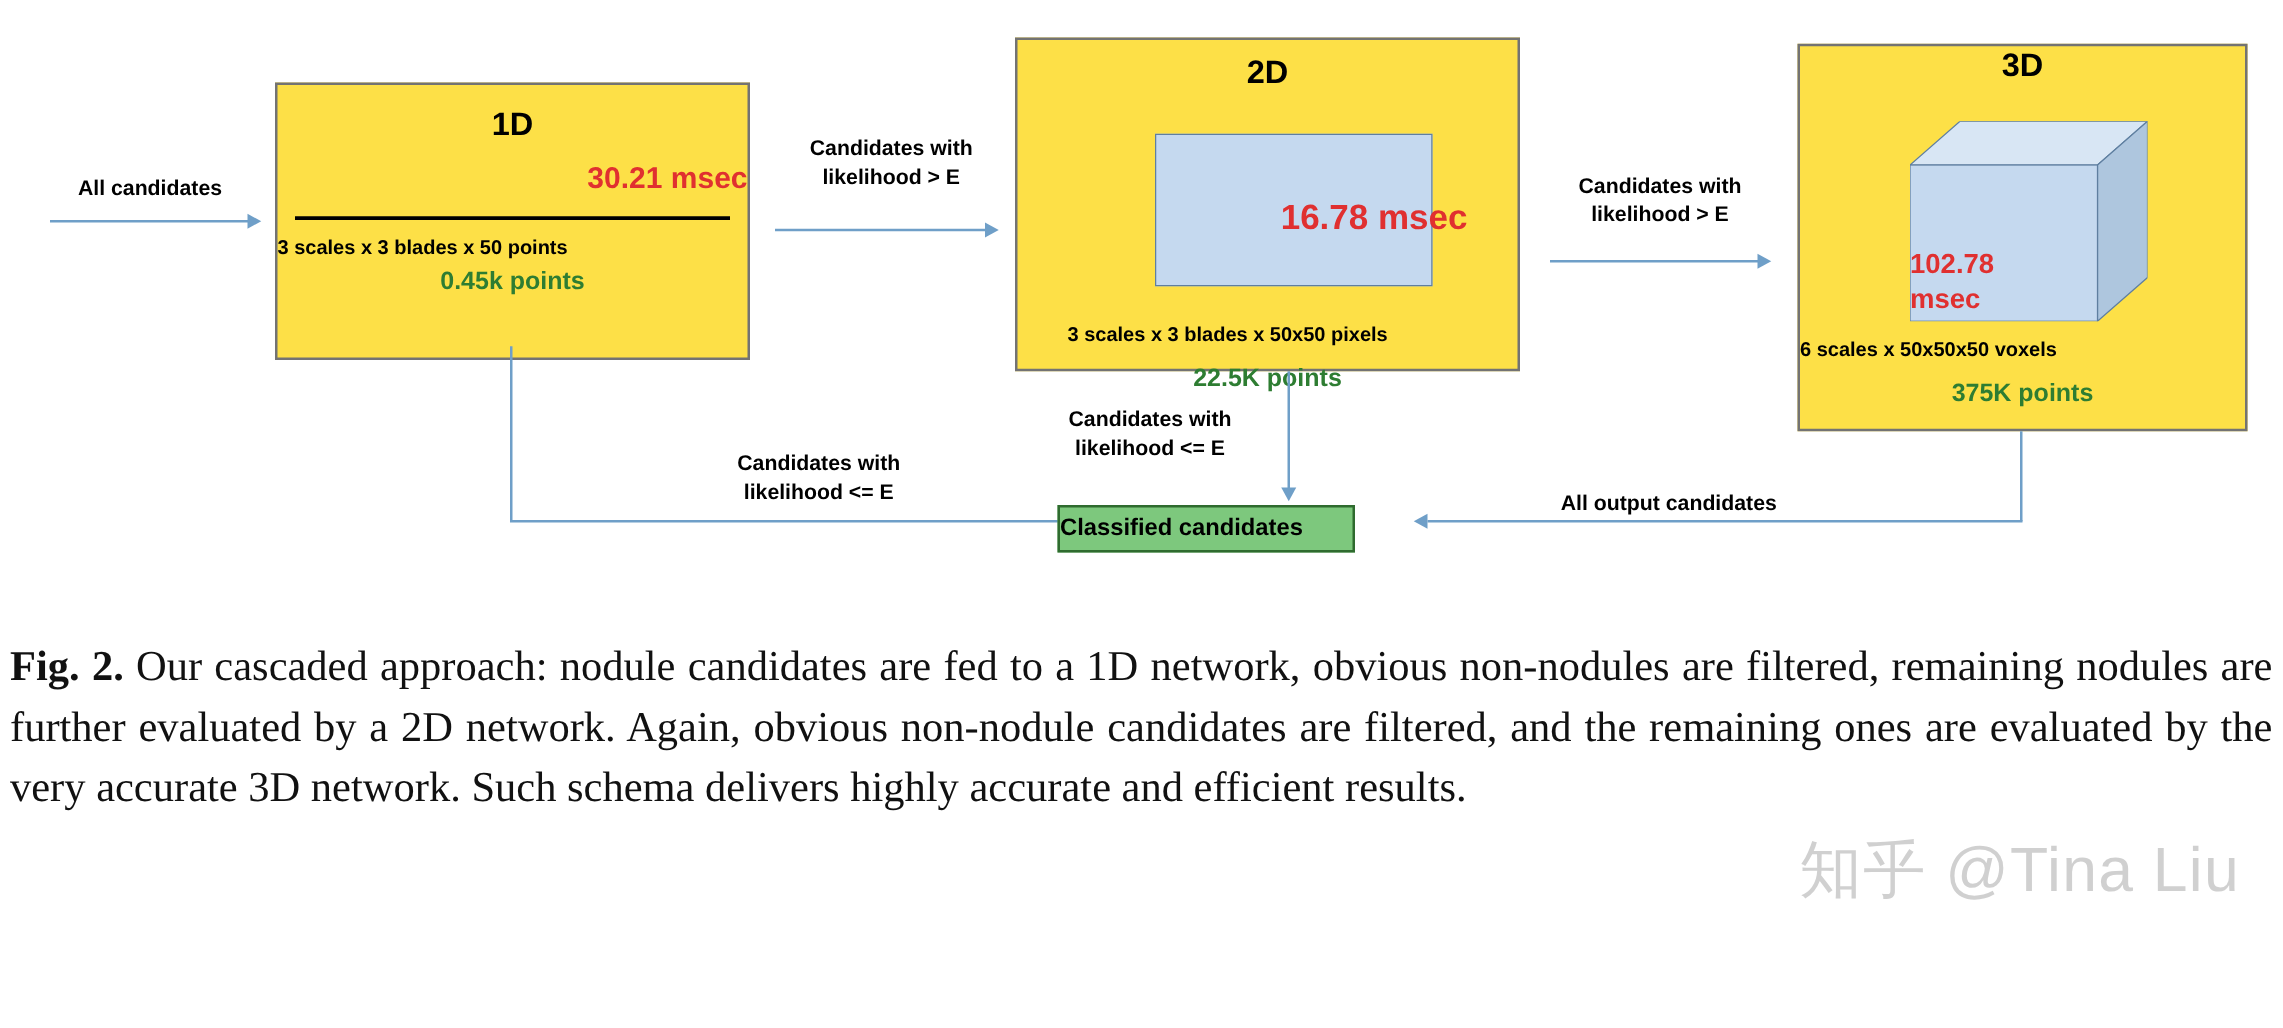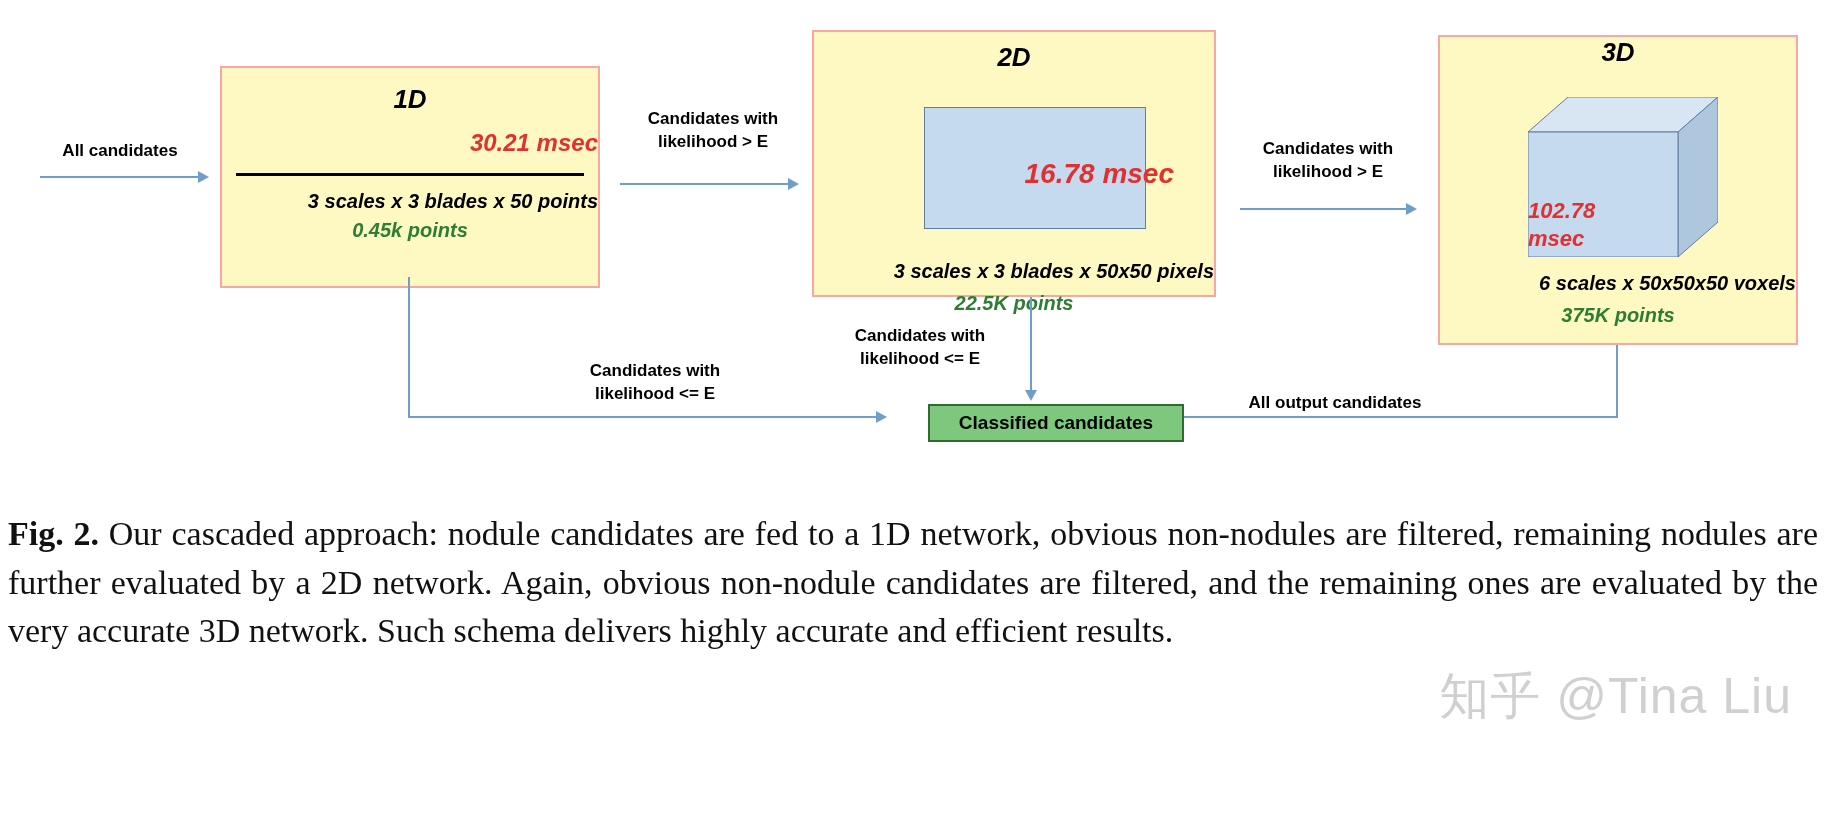--- a/index.html
+++ b/index.html
@@ -22,41 +22,40 @@
   }
   
   #diagram {
     position: absolute;
     left: 0; top: 0;
     width: 1826px;
     height: 470px;
   }
   .node-box {
     position: absolute;
-    border: 2px solid #fca5a5;
-    background: #fef9c3;
+    border: 2px solid #737373;
+    background: #fde047;
     box-sizing: border-box;
-    font-style: italic;
   }
   .node-title {
     font-weight: bold;
     font-size: 26px;
     color: #000;
     text-align: center;
   }
   .msec {
     color: #e03030;
     font-weight: bold;
     font-size: 24px;
     text-align: right;
   }
   .detail {
-    font-size: 20px;
-    color: #000;
-    text-align: right;
+    font-size: 16px;
+    color: #000;
+    text-align: left;
     font-weight: bold;
   }
   .points {
     font-size: 20px;
     color: #2e7d32;
     text-align: center;
     font-weight: bold;
   }
   .edge-label {
     position: absolute;
@@ -114,21 +113,21 @@
   }
   #box2 .msec2 {
     position: absolute;
     left: 110px; top: 126px;
     width: 250px;
     color: #e03030;
     font-weight: bold;
     font-size: 28px;
     text-align: right;
   }
-  #box2 .detail { position: absolute; left: 0; top: 228px; width: 100%; }
+  #box2 .detail { position: absolute; left: 0; top: 228px; width: 100%; padding-left: 40px; }
   #box2 .points { position: absolute; left: 0; top: 260px; width: 100%; }
 
   
   #box3 { left: 1438px; top: 35px; width: 360px; height: 310px; }
   #box3 .node-title { margin-top: 0; }
   #box3 .cube {
     position: absolute;
     left: 88px; top: 60px;
     width: 190px; height: 160px;
   }
@@ -141,31 +140,31 @@
     font-size: 22px;
     line-height: 1.25;
     white-space: pre-line;
   }
   #box3 .detail { position: absolute; left: 0; top: 235px; width: 100%; }
   #box3 .points { position: absolute; left: 0; top: 267px; width: 100%; }
 
   
   #classified {
     position: absolute;
-    left: 928px; top: 404px;
-    width: 256px; height: 38px;
+    left: 846px; top: 404px;
+    width: 238px; height: 38px;
     background: #7dc87d;
     border: 2px solid #2f6b2f;
     box-sizing: border-box;
     color: #000;
     font-size: 19px;
     font-weight: bold;
     display: flex;
     align-items: center;
-    justify-content: center;
+    justify-content: flex-start;
   }
 
   
   #caption {
     position: absolute;
     left: 8px;
     top: 510px;
     width: 1810px;
     font-family: "Liberation Serif", serif;
     font-size: 34px;

